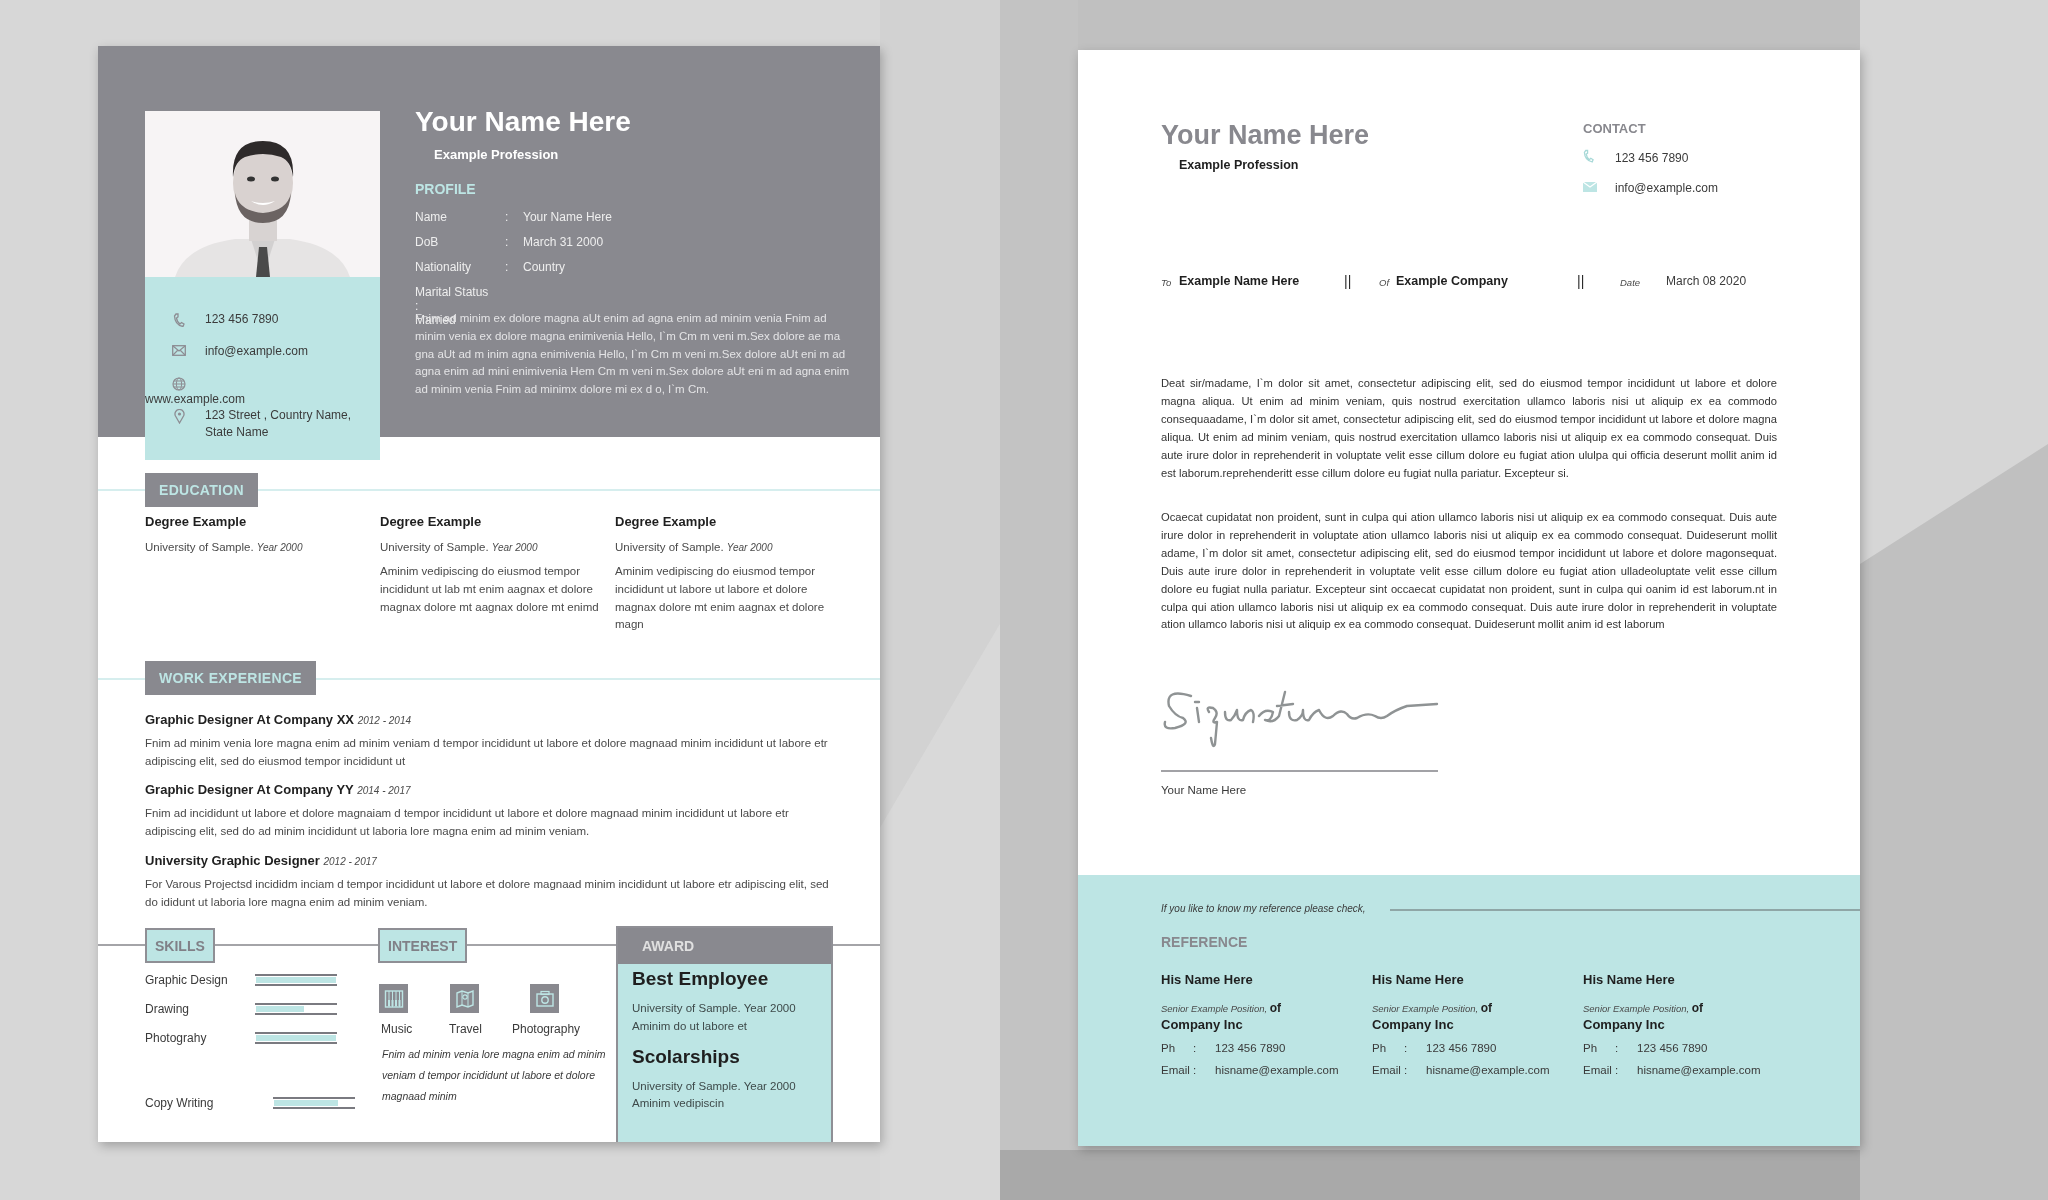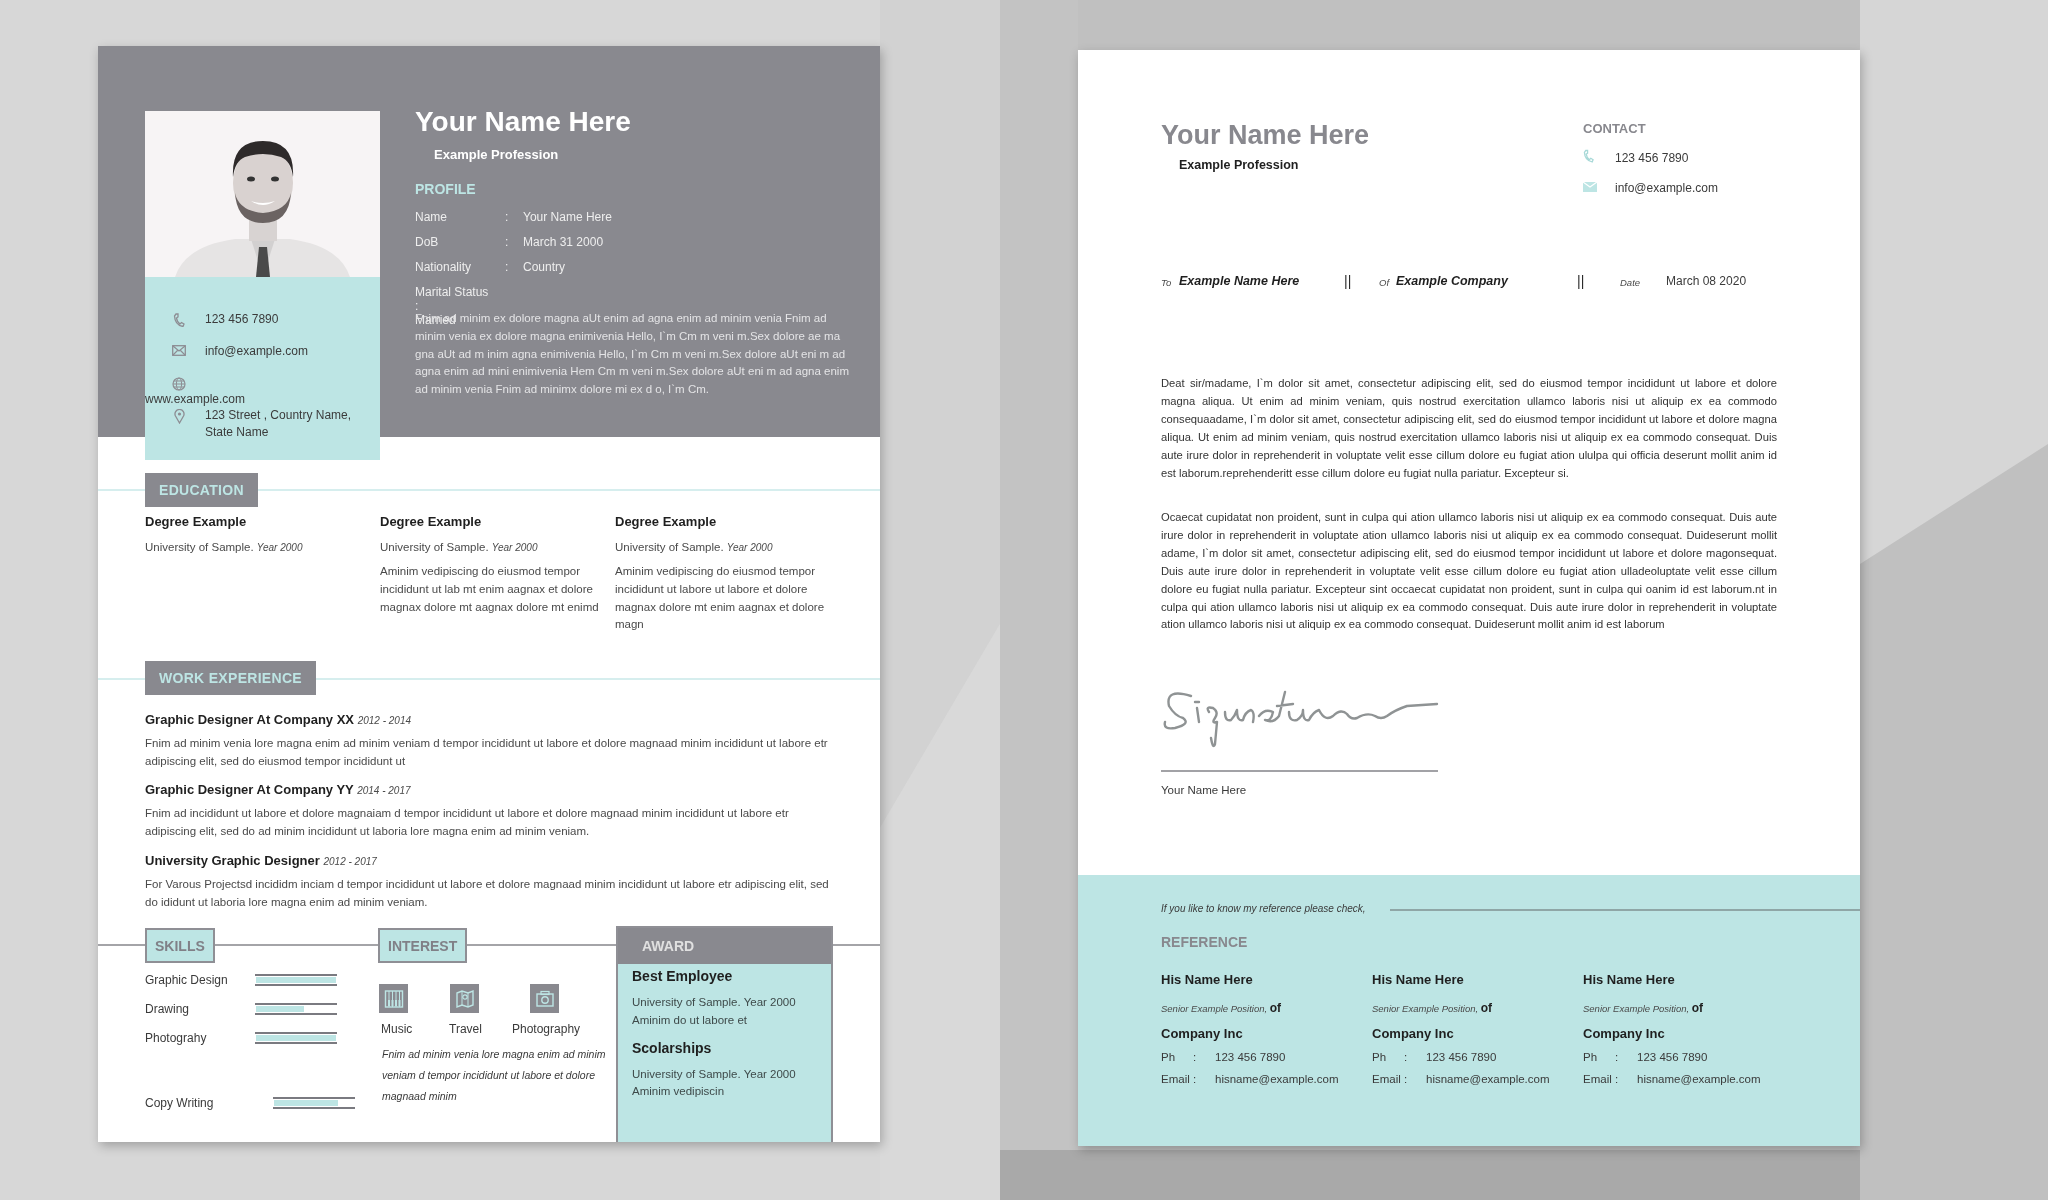--- a/index.html
+++ b/index.html
@@ -59,49 +59,49 @@
   .skill-row .lbl { width: 110px; }
   .bar { position: relative; width: 82px; height: 12px; border-top: 2px solid #7a7a80; border-bottom: 2px solid #7a7a80; }
   .bar .fill { position: absolute; left: 1px; top: 1px; bottom: 1px; background: #bde5e4; }
 
   .int-icon { position: absolute; top: 938px; width: 29px; height: 29px; background: #89898f; display: flex; align-items: center; justify-content: center; }
   .int-lbl { position: absolute; top: 976px; font-size: 12px; color: #3a3a3a; }
   .int-text { position: absolute; left: 284px; top: 998px; width: 225px; font-size: 10.5px; font-style: italic; color: #3a3a3a; line-height: 21px; }
 
   .award { position: absolute; left: 518px; top: 880px; width: 217px; height: 216px; background: #bde5e4; border: 2px solid #8f8f95; border-bottom: none; }
   .award-h { height: 36px; background: #89898f; color: #e0e0e0; font-size: 14px; font-weight: bold; display: flex; align-items: center; padding-left: 24px; }
-  .award .ah { font-size: 14px; font-weight: bold; color: #1f1f1f; margin: 4px 0 0 14px; }
+  .award .ah { font-size: 19px; font-weight: bold; color: #1f1f1f; margin: 4px 0 0 14px; }
   .award .ad { font-size: 11.5px; color: #3e4a4a; margin: 10px 0 0 14px; line-height: 17.8px; }
 
   
   #letter { left: 1078px; top: 50px; width: 782px; height: 1096px; }
   .l-name { position: absolute; left: 83px; top: 70px; font-size: 27px; font-weight: bold; color: #88888e; }
   .l-prof { position: absolute; left: 101px; top: 108px; font-size: 12.5px; font-weight: bold; color: #1f1f1f; }
   .l-contact-h { position: absolute; left: 505px; top: 71px; font-size: 13px; font-weight: bold; color: #88888e; }
   .l-contact-row { position: absolute; left: 505px; display: flex; align-items: center; font-size: 12px; color: #3a3a3a; }
   .l-contact-row .ic { width: 20px; margin-right: 12px; color: #a8d9d8; }
   .meta-row { position: absolute; left: 83px; top: 224px; width: 620px; height: 20px; font-size: 12.5px; }
   .meta-row span { position: absolute; top: 0; white-space: nowrap; }
   .meta-row .sm { font-size: 9.5px; font-style: italic; color: #4a4a4a; top: 3px; }
-  .meta-row .b { font-weight: bold; color: #1f1f1f; font-style: italic; }
+  .meta-row .b { font-weight: bold; color: #1f1f1f; }
   .meta-row .sep { font-size: 14px; color: #2b2b2b; top: -1px; }
   .meta-row .v { color: #3a3a3a; font-size: 12px; }
   .l-body { position: absolute; left: 83px; width: 616px; font-size: 11.2px; color: #333; line-height: 17.9px; text-align: justify; }
   .sig { position: absolute; left: 83px; top: 632px; }
   .sig-line { position: absolute; left: 83px; top: 720px; width: 277px; height: 2px; background: #a2a2a6; }
   .sig-name { position: absolute; left: 83px; top: 734px; font-size: 11.5px; color: #3a3a3a; }
   .l-footer { position: absolute; left: 0; top: 825px; width: 782px; height: 271px; background: #bde5e4; padding-left: 26px; }
   .ref-note { position: absolute; left: 83px; top: 28px; font-size: 10px; font-style: italic; color: #3a3a3a; }
   .ref-line { position: absolute; left: 312px; top: 34px; width: 470px; height: 2px; background: #8fa6a6; }
   .ref-h { position: absolute; left: 83px; top: 59px; font-size: 14px; font-weight: bold; color: #88888e; }
   .ref-col { position: absolute; top: 97px; width: 205px; font-size: 12px; color: #3a3a3a; }
   .ref-col .n { font-size: 13px; font-weight: bold; color: #1f1f1f; }
   .ref-col .pos { margin-top: 14px; font-size: 9.5px; font-style: italic; color: #4a4a4a; }
   .ref-col .pos b { font-style: normal; font-size: 12px; color: #1f1f1f; }
-  .ref-col .co { font-size: 13px; font-weight: bold; color: #1f1f1f; margin-top: 11px; }
+  .ref-col .co { font-size: 13px; font-weight: bold; color: #1f1f1f; margin-top: 2px; }
   .ref-col .row { margin-top: 10px; display: flex; font-size: 11.5px; }
   .ref-col .row .k { width: 32px; }
   .ref-col .row .c { width: 22px; }
 </style>
 </head>
 <body>
 
 <div class="bg-left"></div>
 <div class="bg-left-tri"></div>
 <div class="bg-left-lower"></div>

